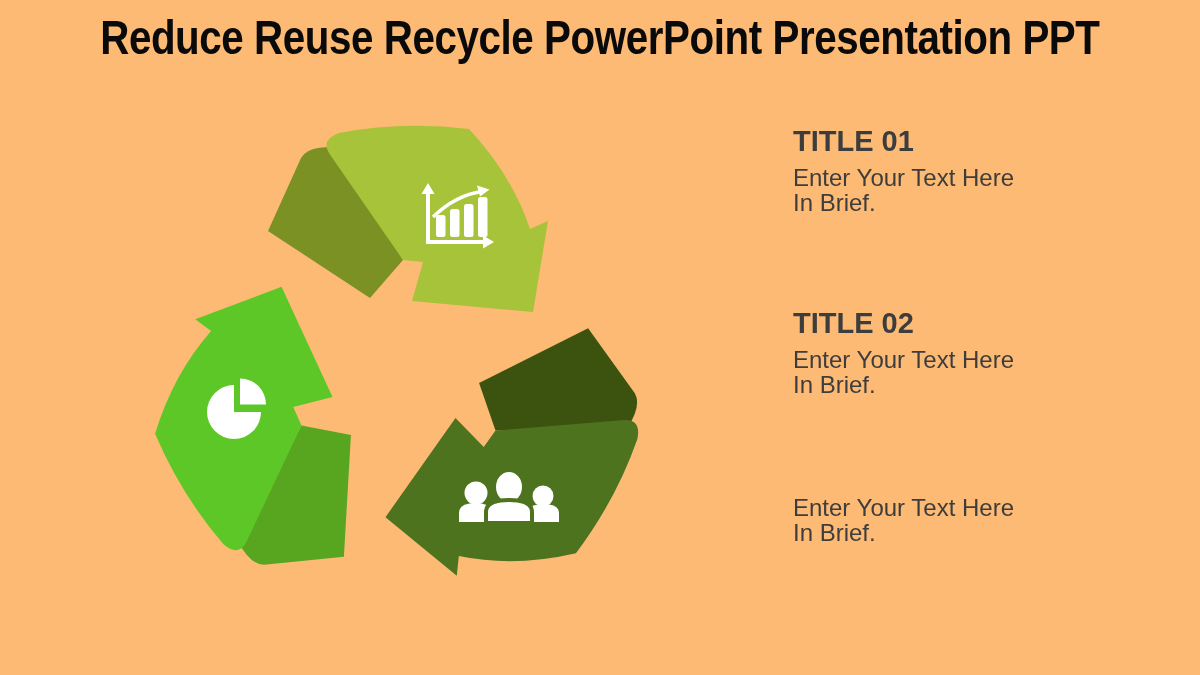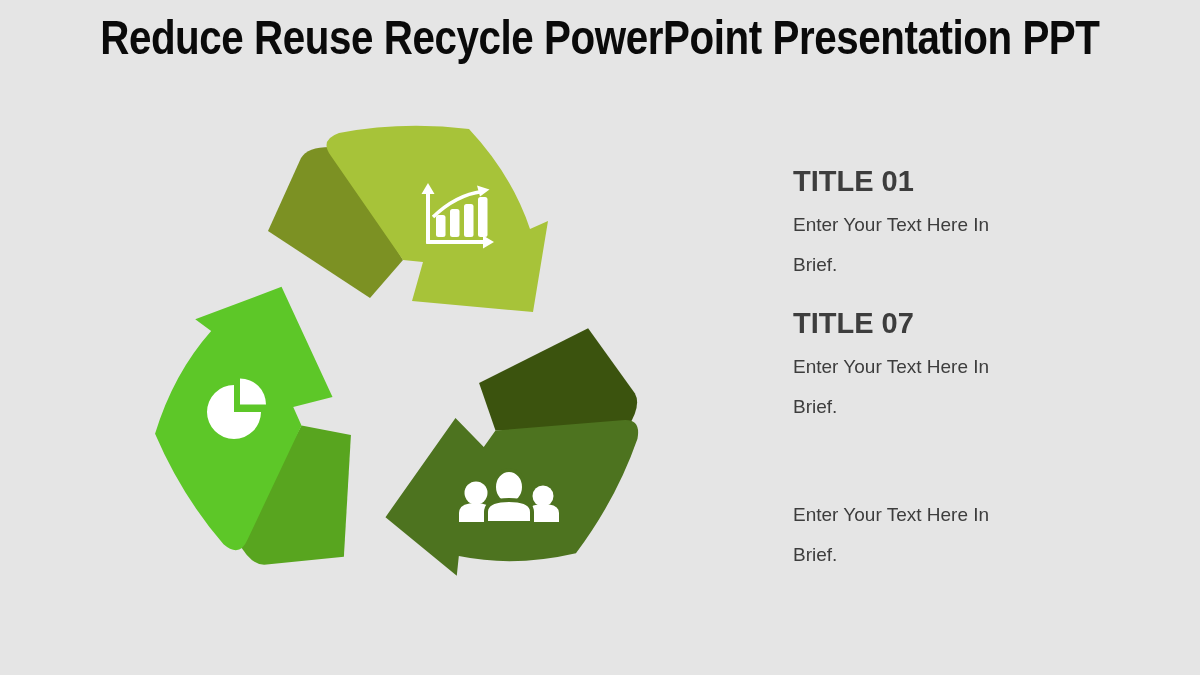--- a/index.html
+++ b/index.html
@@ -1,19 +1,19 @@
 <!DOCTYPE html>
 <html><head>
 <meta charset="utf-8">
 <style>
   html,body{margin:0;padding:0;background:#fff;}
   .slide{
     position:relative;
     width:1200px;height:675px;
-    background:#e5e5e5;
+    background:#fdba74;
     overflow:hidden;
     font-family:"Liberation Sans","DejaVu Sans",sans-serif;
   }
   .title-wrap{
     position:absolute;top:10px;left:0;right:0;
     display:flex;justify-content:center;
   }
   .main-title{
     margin:0;
     font-size:48px;
@@ -23,34 +23,34 @@
     white-space:nowrap;
     transform:scaleX(0.84);
     transform-origin:center;
   }
   .diagram{
     position:absolute;left:0;top:0;width:1200px;height:675px;
   }
   .section{
     position:absolute;left:793px;width:250px;
   }
-  .section-1{top:126px;margin-top:40px;}
+  .section-1{top:126px;}
   .section-2{top:308px;}
   .section-3{top:486px;}
   .section-heading{
     font-size:29px;
     font-weight:bold;
     color:#3d3d3d;
     line-height:30px;
   }
   .section-body{
     margin-top:9px;
-    font-size:19px;
+    font-size:24px;
     color:#3d3d3d;
-    line-height:40px;
+    line-height:25px;
     width:232px;
   }
 </style>
 </head>
 <body>
 
 <div class="slide">
 
   <div class="title-wrap">
     <h1 class="main-title">Reduce Reuse Recycle PowerPoint Presentation PPT</h1>
@@ -100,21 +100,21 @@
       <path d="M 486,523 L 486,512 Q 486,500 509,500 Q 532,500 532,512 L 532,523 Z" stroke-width="4" stroke="#4d731f"></path>
     </g>
   </svg>
 
   <div class="section section-1">
     <div class="section-heading">TITLE 01</div>
     <div class="section-body">Enter Your Text Here In Brief.</div>
   </div>
 
   <div class="section section-2">
-    <div class="section-heading">TITLE 07</div>
+    <div class="section-heading">TITLE 02</div>
     <div class="section-body">Enter Your Text Here In Brief.</div>
   </div>
 
   <div class="section section-3">
     <div class="section-body">Enter Your Text Here In Brief.</div>
   </div>
 
 </div>
 
 </body></html>

